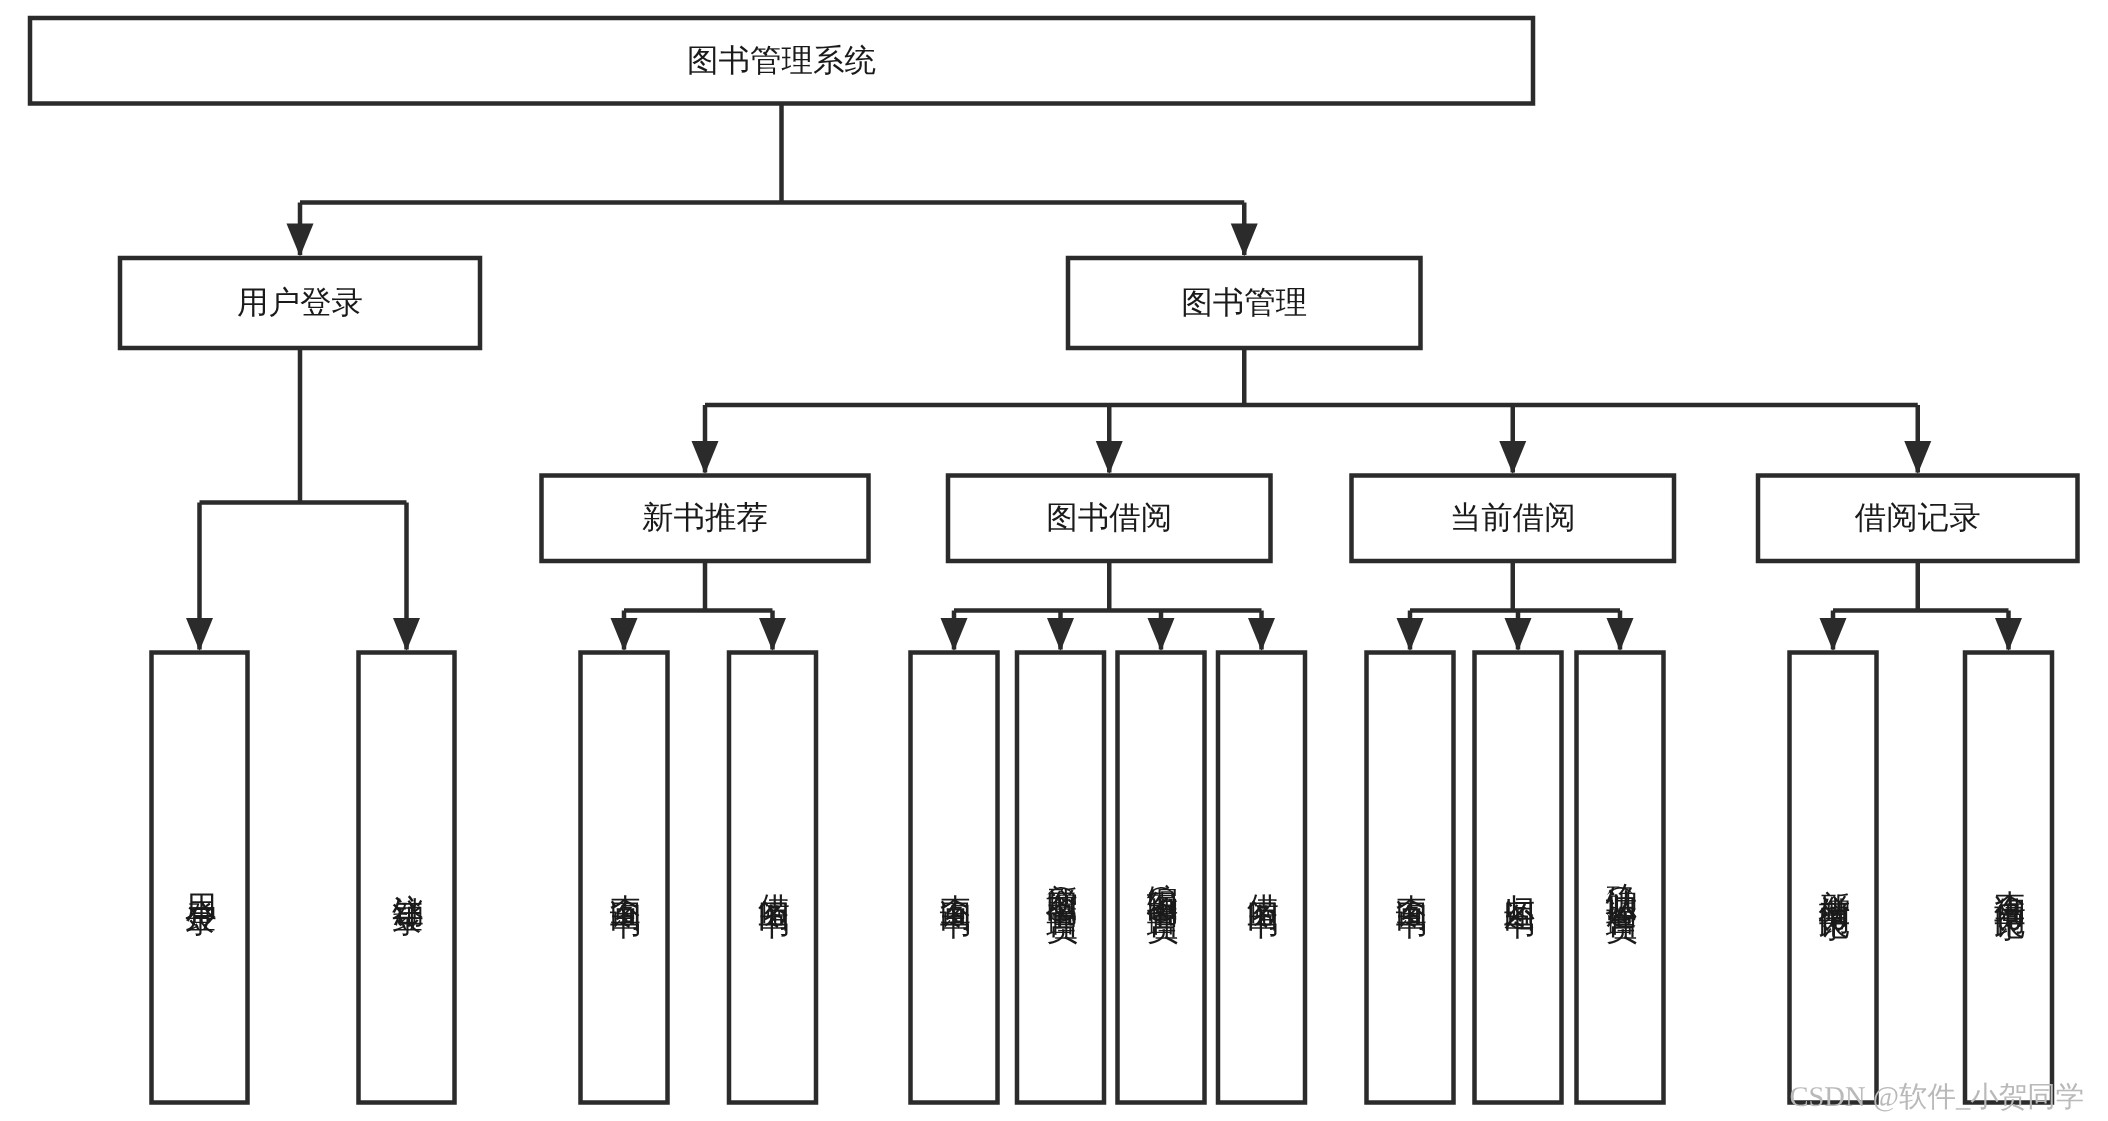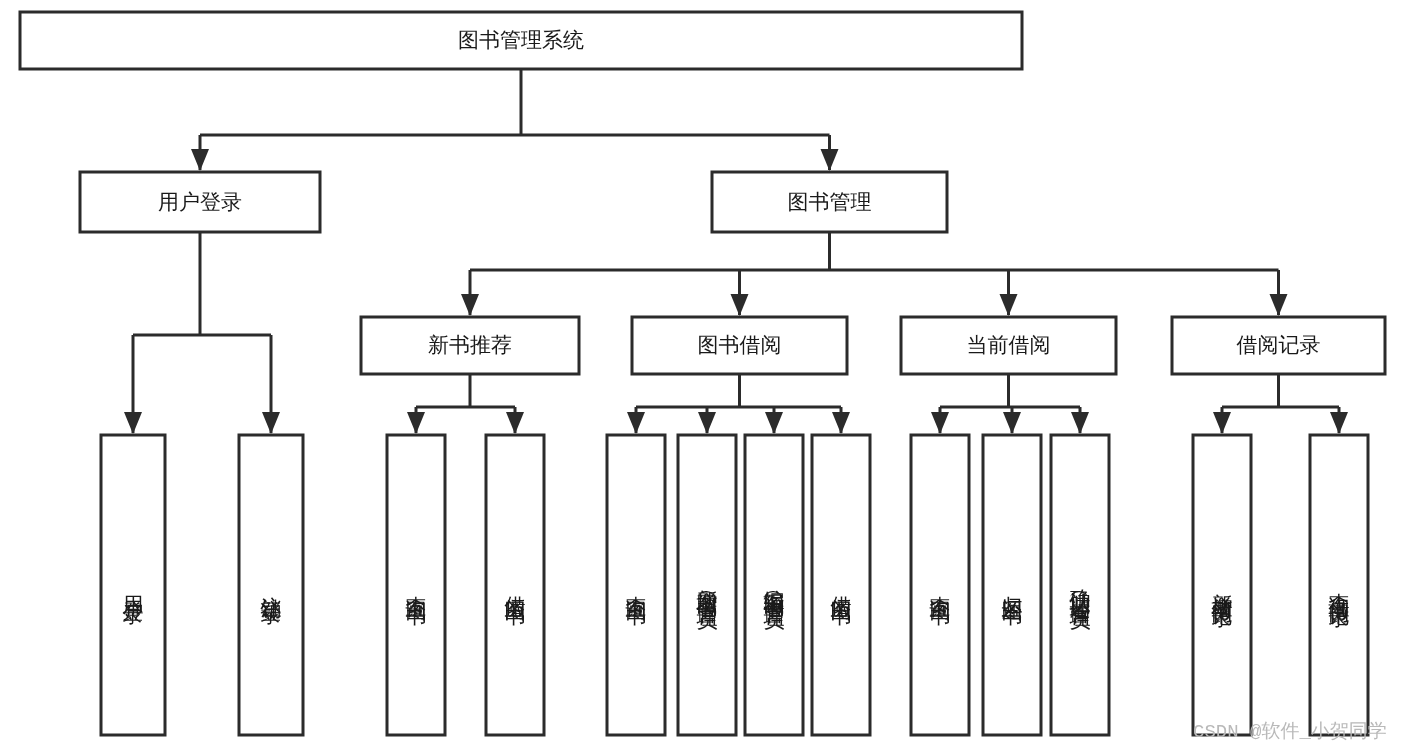--- a/index.html
+++ b/index.html
@@ -64,21 +64,21 @@
     color: #1a1a1a;
     display: flex;
     align-items: center;
     justify-content: center;
     text-align: center;
     pointer-events: none;
     user-select: none;
   }
   .watermark {
     position: absolute;
-    font-family: Liberation Mono, monospace;
+    font-family: Liberation Serif, serif;
     font-size: 19px;
     color: #b9b9b9;
     white-space: nowrap;
     user-select: none;
   }
 </style>
 </head>
 <body>
 
 <div id="diagram-root">

